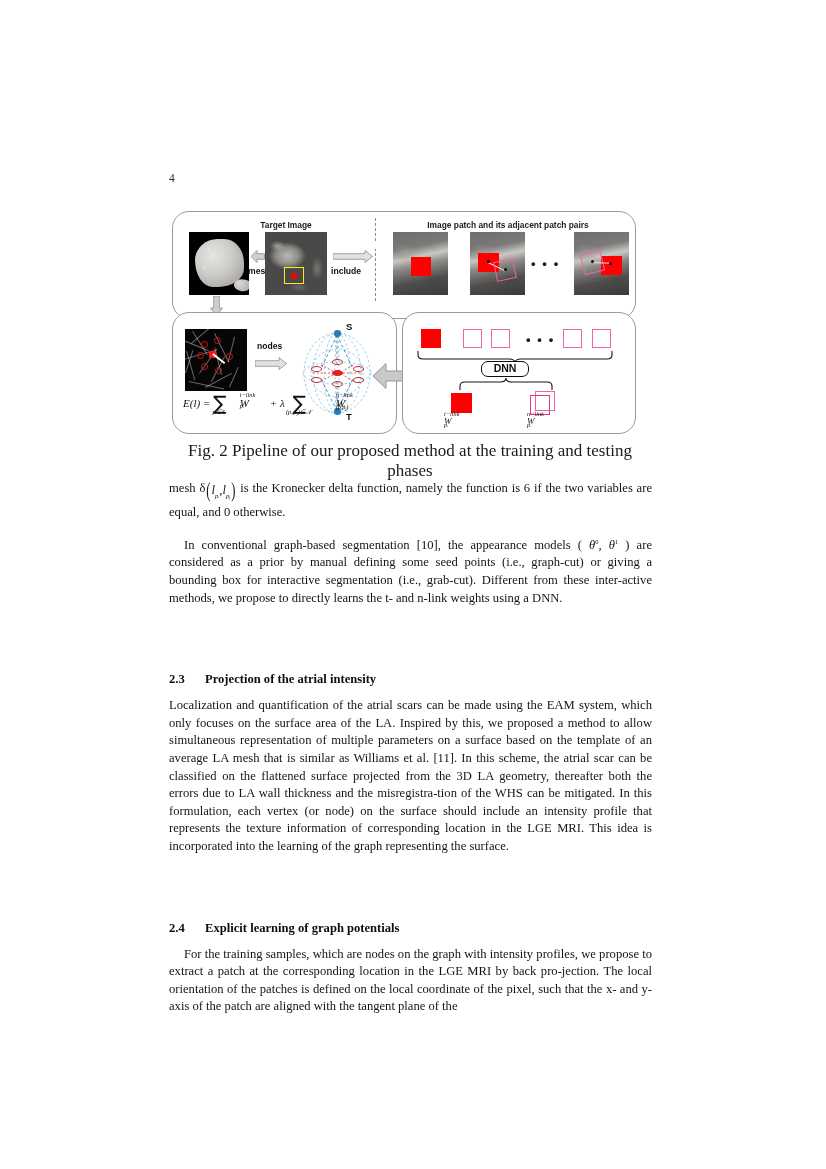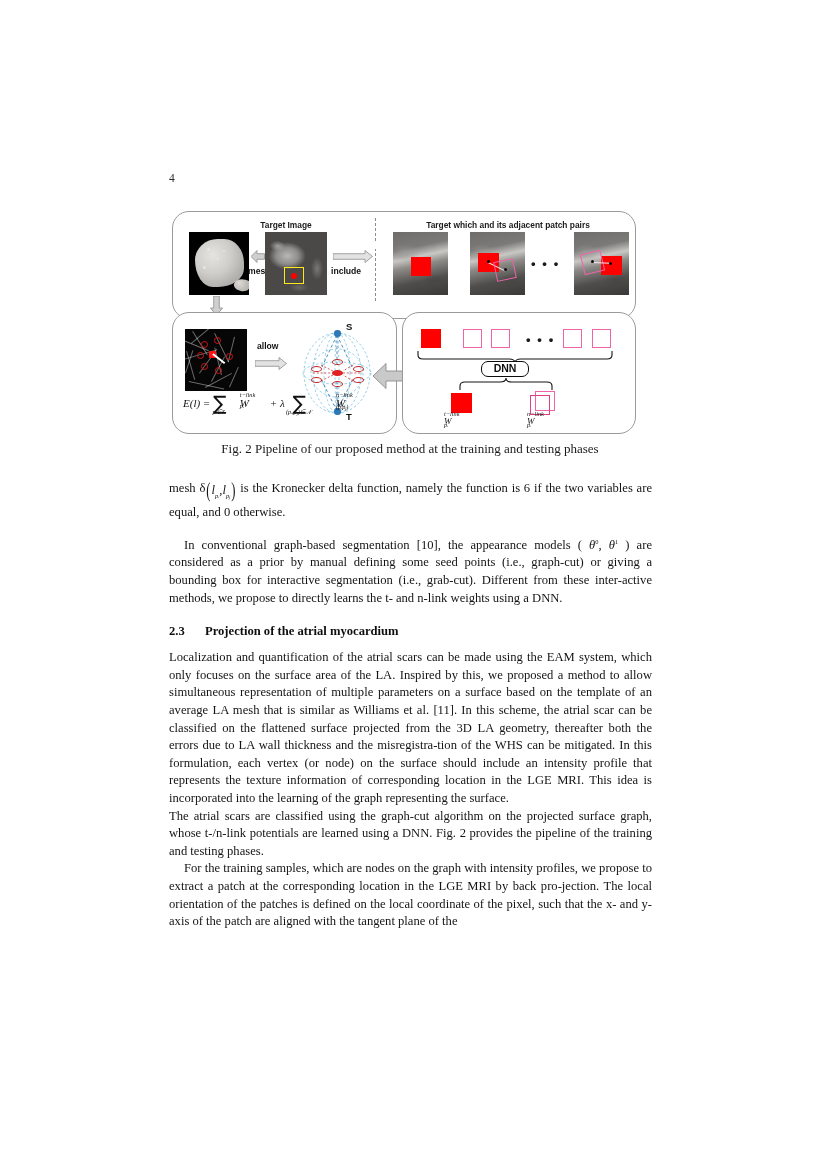--- a/index.html
+++ b/index.html
@@ -318,21 +318,21 @@
     font-size: 9px;
     color: #111;
     white-space: nowrap;
   }
 
   
   .caption {
     position: absolute;
     left: 170px; top: 441px;
     width: 480px;
-    font-size: 13px;
+    font-size: 17px;
     text-align: center;
     color: #1a1a1a;
   }
 
   
   .body {
     position: absolute;
     left: 169px; top: 480px;
     width: 483px;
   }
@@ -346,21 +346,21 @@
     hyphens: manual;
   }
   .para.indent { text-indent: 15px; }
   .para.gap { margin-top: 11px; }
   .heading {
     font-size: 12.6px;
     font-weight: bold;
     margin: 17px 0 10px 0;
     color: #0e0e0e;
   }
-  .heading .num { display: inline-block; width: 36px; }
+  .heading .num { display: inline-block; width: 36px; margin-top: 48px; }
   .mathi { font-style: italic; font-family: "Liberation Serif", serif; }
   .kron {
     font-style: normal;
     display: inline-block;
     vertical-align: -2px;
   }
   .paren-big {
     display: inline-block;
     transform: scaleY(1.6);
     font-style: normal;
@@ -373,21 +373,21 @@
 
 <div class="page">
 
   <div class="page-number">4</div>
 
   <div class="figure">
 
     <div class="panel panel-top">
 
       <div class="panel-title title-target-image">Target Image</div>
-      <div class="panel-title title-patch-pairs">Target which and its adjacent patch pairs</div>
+      <div class="panel-title title-patch-pairs">Image patch and its adjacent patch pairs</div>
 
       <div class="divider"></div>
 
       <div class="img mesh-img">
         <div class="blob"></div>
         <div class="blob-speck" style="left:18px;top:16px;width:3px;height:3px;"></div>
         <div class="blob-speck" style="left:28px;top:26px;width:2px;height:2px;"></div>
         <div class="blob-speck" style="left:14px;top:34px;width:2.5px;height:2.5px;"></div>
         <div class="blob-speck" style="left:34px;top:18px;width:2px;height:2px;"></div>
       </div>
@@ -466,21 +466,21 @@
         <div class="node-ring" style="left:16px;top:34px;"></div>
         <div class="node-ring" style="left:30px;top:38px;"></div>
         <div class="node-ring" style="left:41px;top:24px;"></div>
         <div class="node-center" style="left:24px;top:22px;"></div>
         <div class="white-arrow-sm"></div>
       </div>
 
       <svg class="arrow-right" style="left:82px; top:44px;" width="32" height="13" viewBox="0 0 32 13">
         <polygon points="0,3.7 24,3.7 24,0.5 31.5,6.5 24,12.5 24,9.3 0,9.3" fill="#e2e2e2" stroke="#8d8d8d" stroke-width="0.8"></polygon>
       </svg>
-      <div class="arrow-label" style="left:84px; top:28px;">allow</div>
+      <div class="arrow-label" style="left:84px; top:28px;">nodes</div>
 
       <div class="sphere">
         <svg width="96" height="104" viewBox="0 0 96 104">
           <g stroke="#5ab4d8" fill="none" stroke-width="0.7" stroke-dasharray="2.4 2.2" opacity="0.95">
             <ellipse cx="46" cy="52" rx="34" ry="11"></ellipse>
             <ellipse cx="46" cy="52" rx="24" ry="40"></ellipse>
             <ellipse cx="46" cy="52" rx="13" ry="40"></ellipse>
             <ellipse cx="46" cy="52" rx="33" ry="40"></ellipse>
             <ellipse cx="46" cy="52" rx="2" ry="40"></ellipse>
             <ellipse cx="46" cy="52" rx="26" ry="24"></ellipse>
@@ -568,24 +568,26 @@
 
     <p class="para">
       <span>mesh δ</span><span class="kron"><span class="paren-big">(</span><span class="mathi">l</span><sub class="mathi">pᵢ</sub><span>,</span><span class="mathi">l</span><sub class="mathi">pⱼ</sub><span class="paren-big">)</span></span><span> is the Kronecker delta function, namely the function is 6 if the two variables are equal, and 0 otherwise.</span>
     </p>
 
     <p class="para indent gap">
       <span>In conventional graph-based segmentation [10], the appearance models ( </span><span class="mathi">θ</span><sup>0</sup><span>, </span><span class="mathi">θ</span><sup>1</sup><span> ) are considered as a prior by manual defining some seed points (i.e., graph-cut) or giving a bounding box for interactive segmentation (i.e., grab-cut). Different from these inter-active methods, we propose to directly learns the t- and n-link weights using a DNN.</span>
     </p>
 
     <h3 class="heading">
-      <span class="num">2.3</span><span>Projection of the atrial myocardium</span>
+      <span class="num">2.3</span><span>Projection of the atrial intensity</span>
     </h3>
 
     <p class="para">Localization and quantification of the atrial scars can be made using the EAM system, which only focuses on the surface area of the LA. Inspired by this, we proposed a method to allow simultaneous representation of multiple parameters on a surface based on the template of an average LA mesh that is similar as Williams et al. [11]. In this scheme, the atrial scar can be classified on the flattened surface projected from the 3D LA geometry, thereafter both the errors due to LA wall thickness and the misregistra-tion of the WHS can be mitigated. In this formulation, each vertex (or node) on the surface should include an intensity profile that represents the texture information of corresponding location in the LGE MRI. This idea is incorporated into the learning of the graph representing the surface.</p>
 
-
-    <p class="para">The atrial scars are classified using the graph-cut algorithm on the projected surface graph, whose t-/n-link potentials are learned using a DNN. Fig. 2 provides the pipeline of the training and testing phases.</p>
+    <h3 class="heading">
+      <span class="num">2.4</span><span>Explicit learning of graph potentials</span>
+    </h3>
+
 
     <p class="para indent">For the training samples, which are nodes on the graph with intensity profiles, we propose to extract a patch at the corresponding location in the LGE MRI by back pro-jection. The local orientation of the patches is defined on the local coordinate of the pixel, such that the x- and y- axis of the patch are aligned with the tangent plane of the</p>
   </div>
 
 </div>
 
 </body></html>

